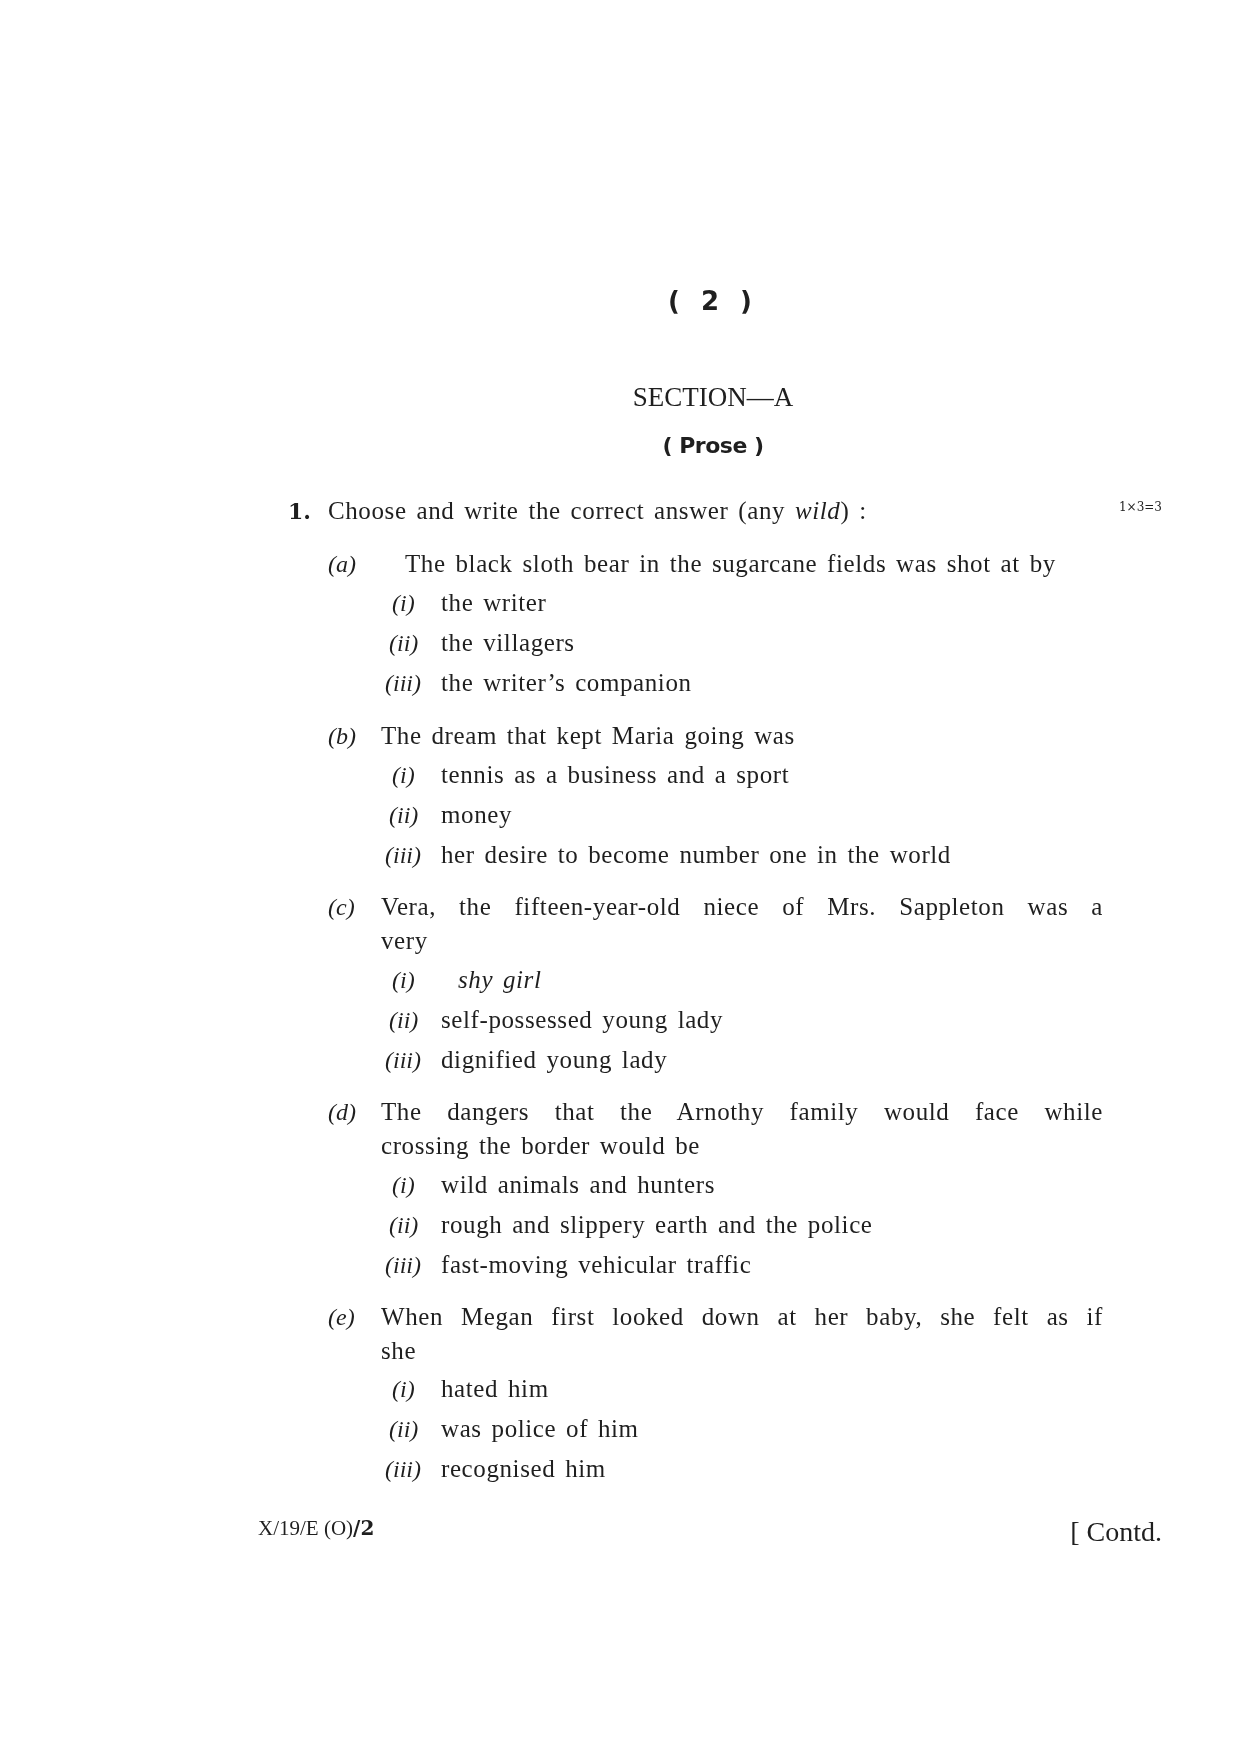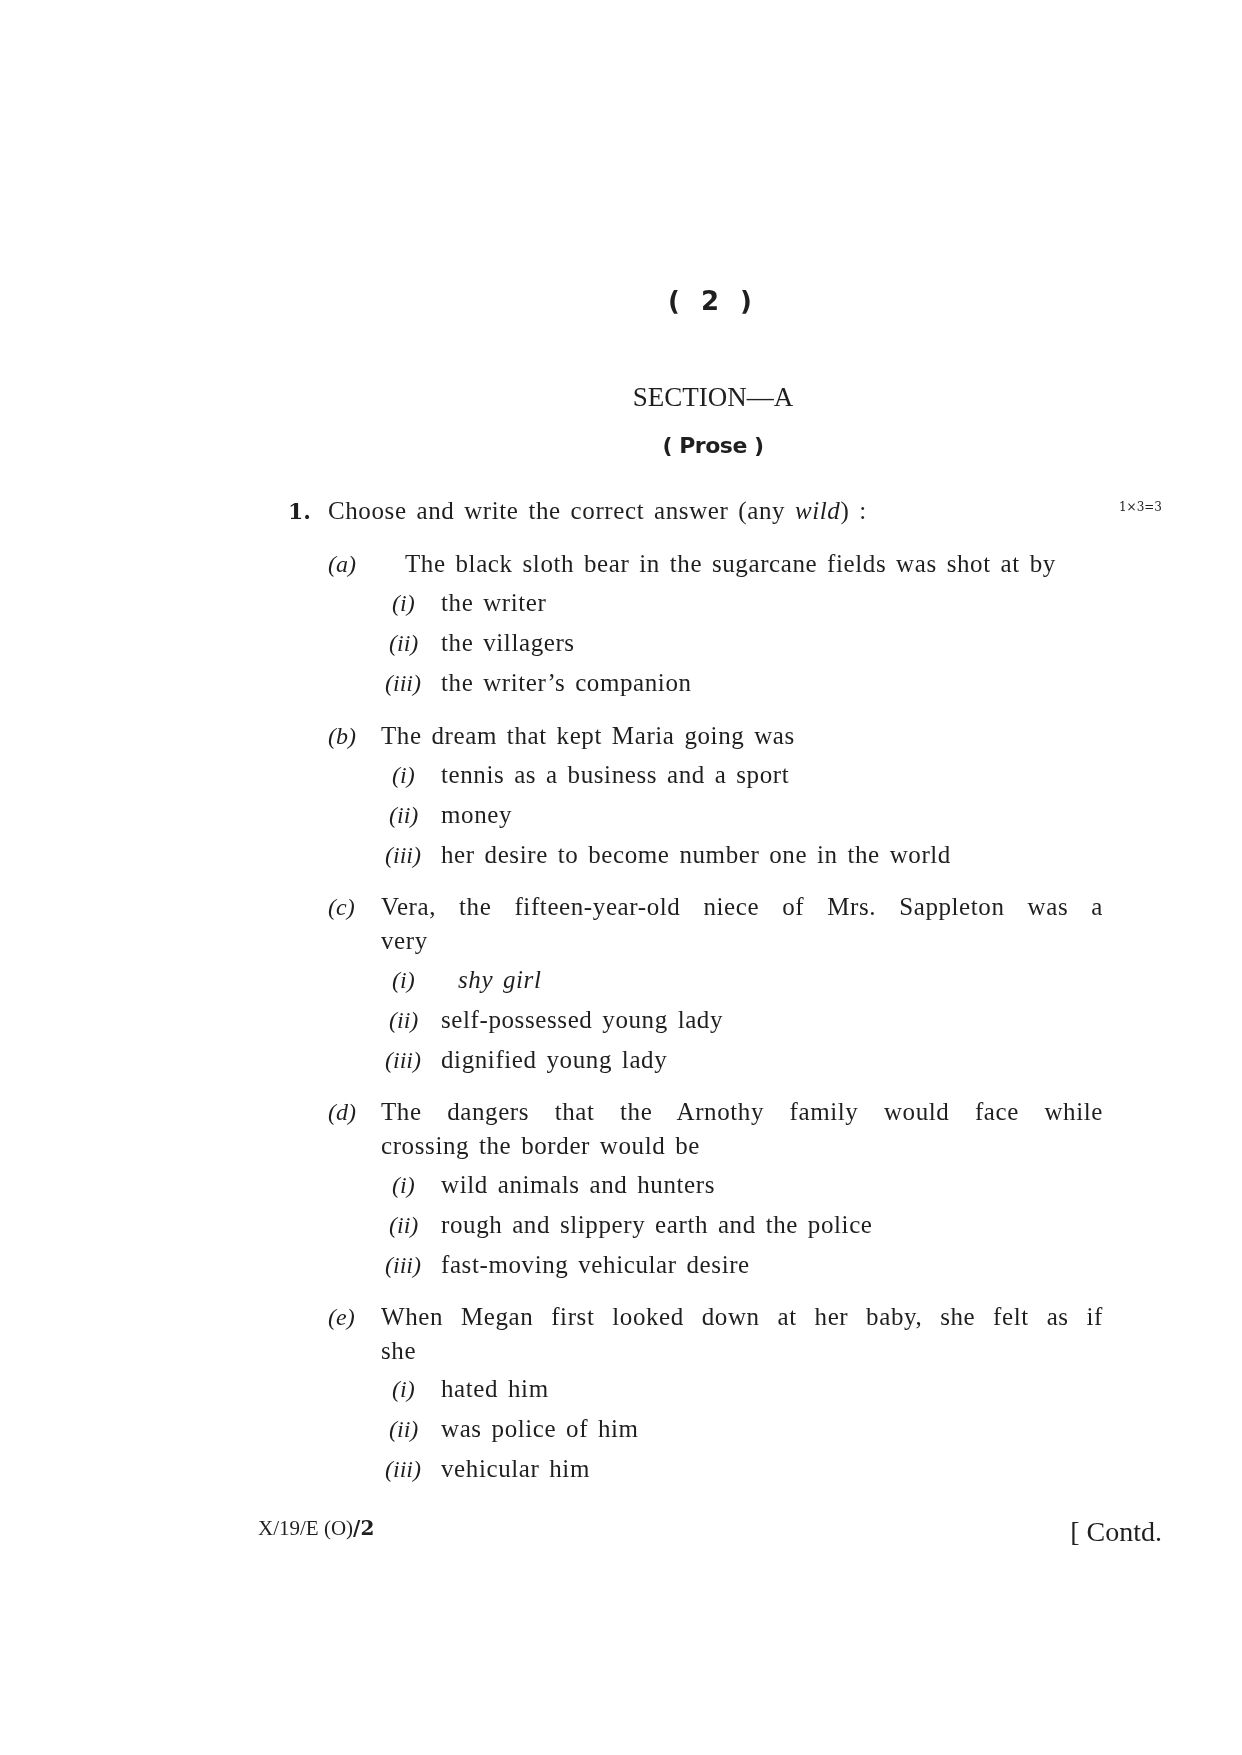--- a/index.html
+++ b/index.html
@@ -79,29 +79,29 @@
 
 <div>
   <span class="abs label" style="left:328px; top:1099px;">(d)</span>
   <span class="abs text justify" style="left:381px; top:1098px; width:722px;">The dangers that the Arnothy family would face while</span>
   <span class="abs text" style="left:381px; top:1132px;">crossing the border would be</span>
   <span class="abs label" style="left:392px; top:1172px;">(i)</span>
   <span class="abs text" style="left:441px; top:1171px;">wild animals and hunters</span>
   <span class="abs label" style="left:389px; top:1212px;">(ii)</span>
   <span class="abs text" style="left:441px; top:1211px;">rough and slippery earth and the police</span>
   <span class="abs label" style="left:385px; top:1252px;">(iii)</span>
-  <span class="abs text" style="left:441px; top:1251px;">fast-moving vehicular desire</span>
+  <span class="abs text" style="left:441px; top:1251px;">fast-moving vehicular traffic</span>
 </div>
 
 <div>
   <span class="abs label" style="left:328px; top:1304px;">(e)</span>
   <span class="abs text justify" style="left:381px; top:1303px; width:722px;">When Megan first looked down at her baby, she felt as if</span>
   <span class="abs text" style="left:381px; top:1337px;">she</span>
   <span class="abs label" style="left:392px; top:1376px;">(i)</span>
   <span class="abs text" style="left:441px; top:1375px;">hated him</span>
   <span class="abs label" style="left:389px; top:1416px;">(ii)</span>
   <span class="abs text" style="left:441px; top:1415px;">was police of him</span>
   <span class="abs label" style="left:385px; top:1456px;">(iii)</span>
-  <span class="abs text" style="left:441px; top:1455px;">vehicular him</span>
+  <span class="abs text" style="left:441px; top:1455px;">recognised him</span>
 </div>
 
 <div class="abs footer-code" style="left:258px; top:1516px;"><span>X/19/E (O)</span><b>/2</b></div>
 <div class="abs footer-contd" style="right:80px; top:1516px;">[ Contd.</div>
 
 </body></html>

